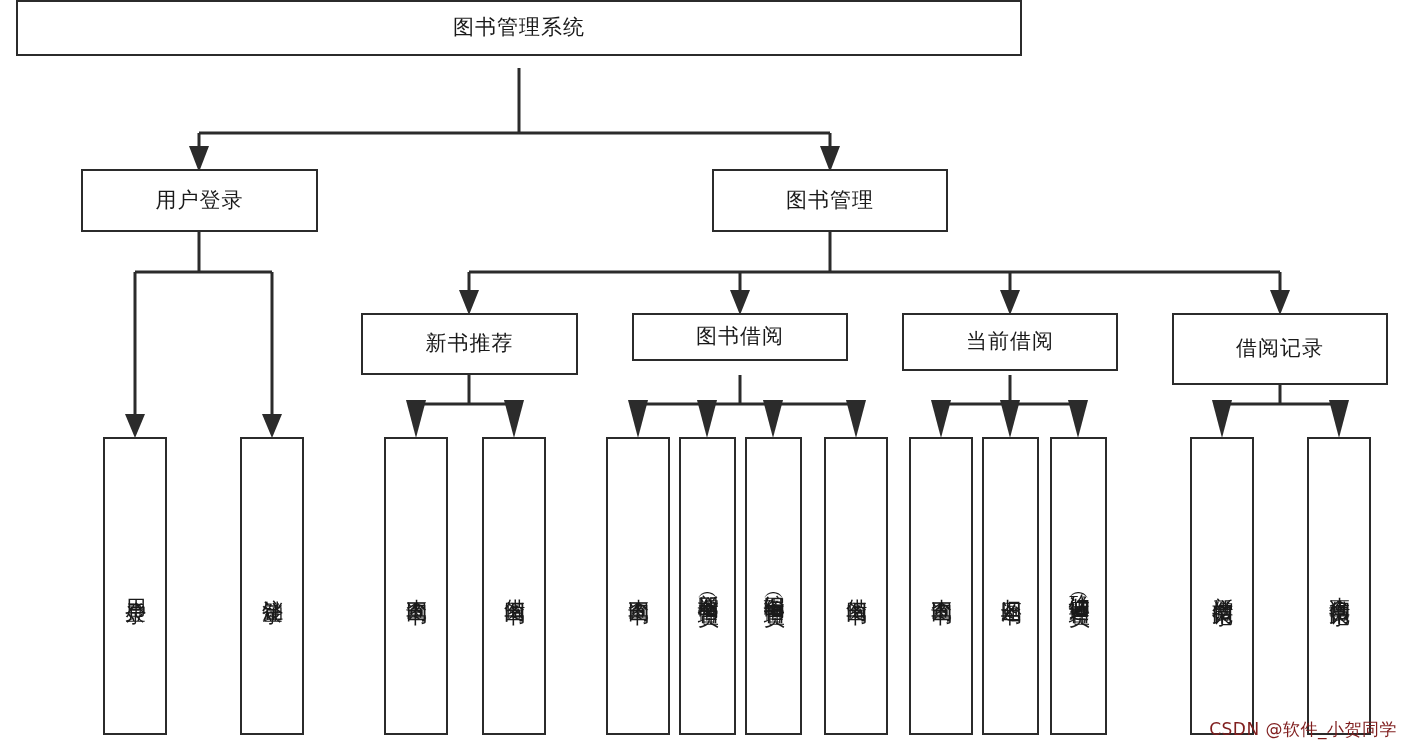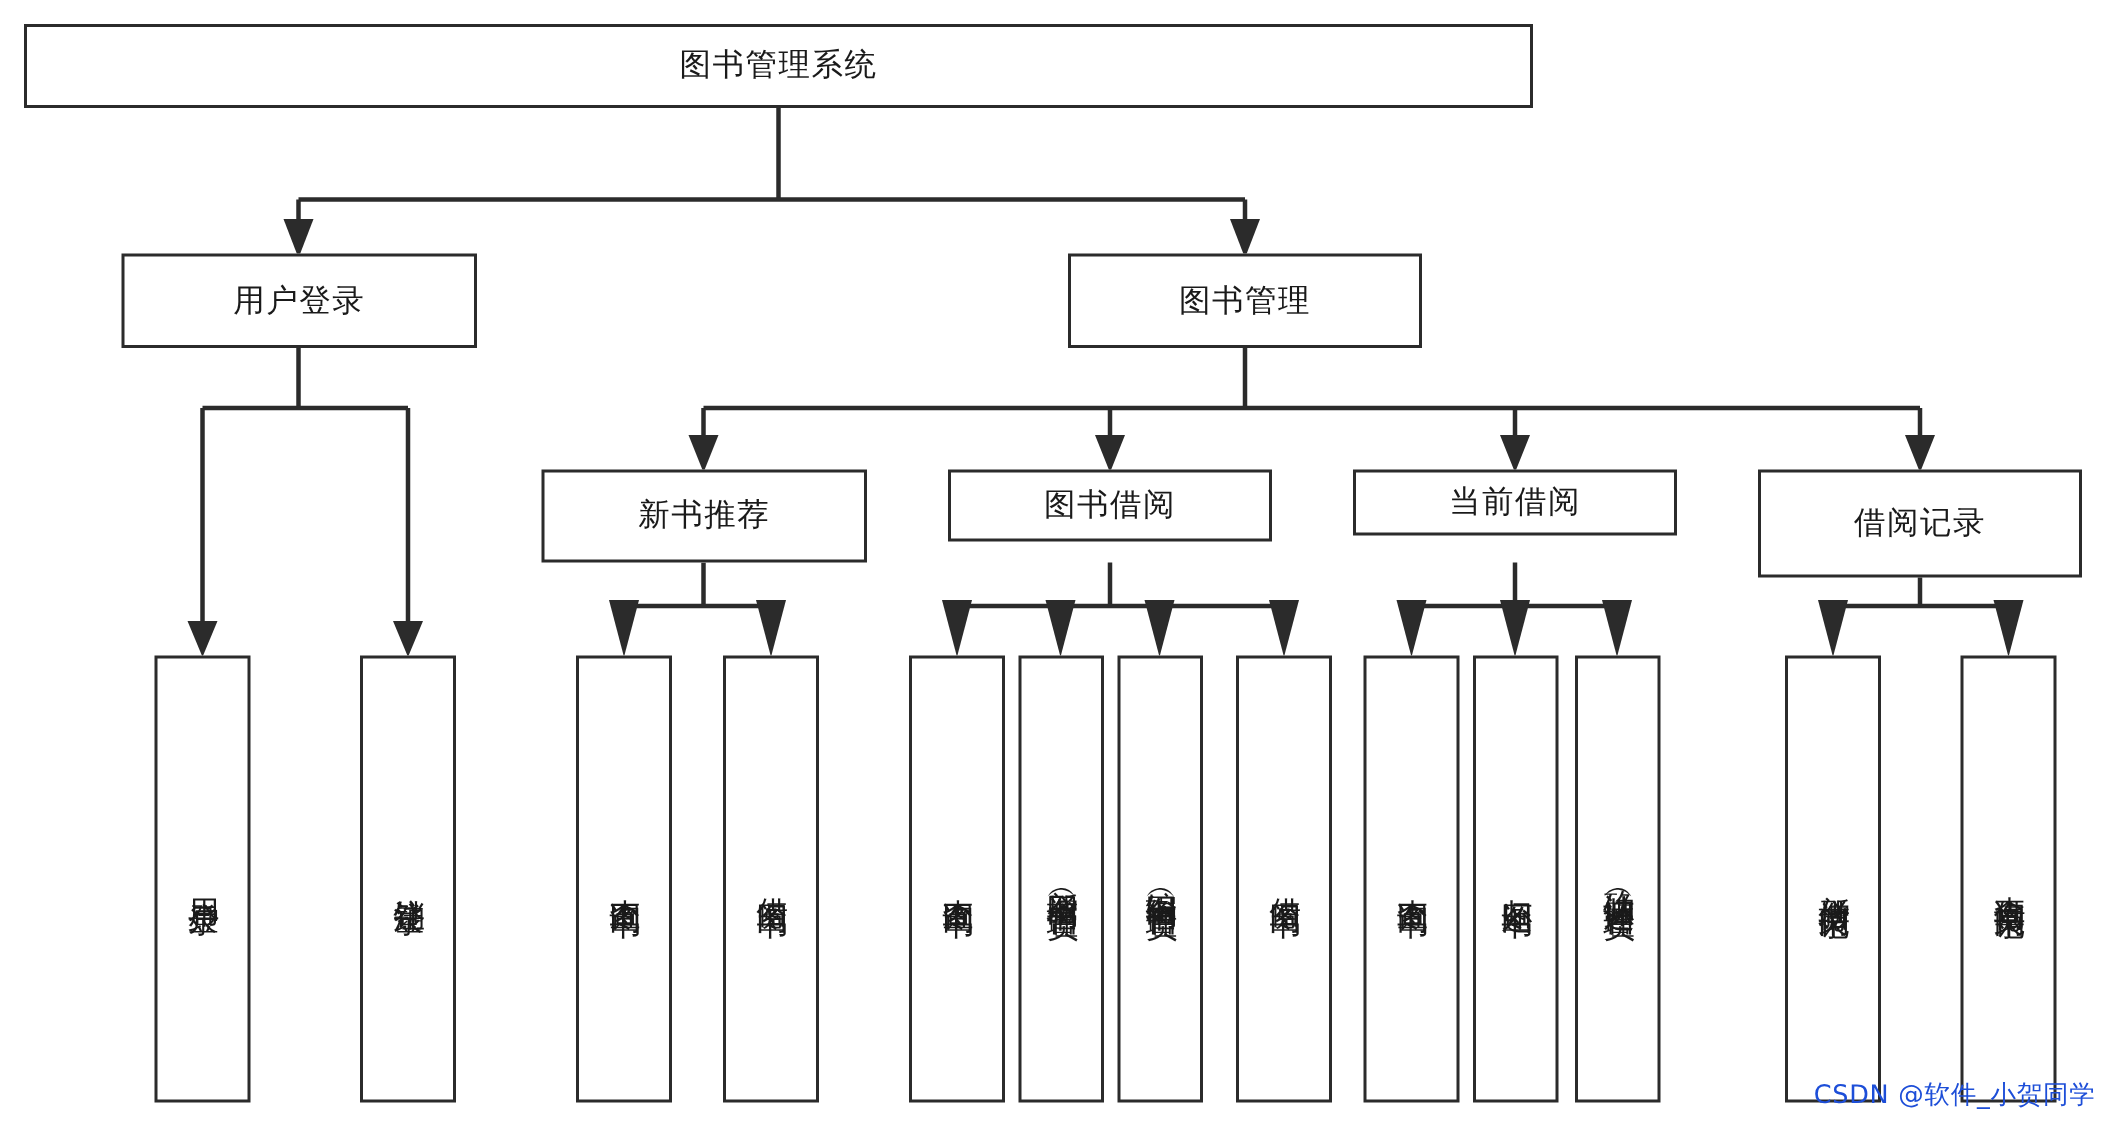--- a/index.html
+++ b/index.html
@@ -54,21 +54,21 @@
     padding-top: 4px;
     padding-bottom: 4px;
     text-align: center;
     white-space: nowrap;
   }
   #watermark {
     position: absolute;
     right: 8px;
     bottom: 6px;
     font-size: 17px;
-    color: #1d4ed8;
+    color: #7f1d1d;
     letter-spacing: 0.5px;
     white-space: nowrap;
     pointer-events: none;
   }
 </style>
 </head>
 <body>
 
 <div id="diagram-root">
 
@@ -146,31 +146,31 @@
 
       <polygon points="931,400 951,400 941,438"></polygon>
       <polygon points="1000,400 1020,400 1010,438"></polygon>
       <polygon points="1068,400 1088,400 1078,438"></polygon>
 
       <polygon points="1212,400 1232,400 1222,438"></polygon>
       <polygon points="1329,400 1349,400 1339,438"></polygon>
     </g>
   </svg>
 
-  <div class="node node-h node-root" style="left:16px; top:16px; width:1006px; height:56px;">图书管理系统</div>
+  <div class="node node-h node-root" style="left:16px; top:0; width:1006px; height:56px;">图书管理系统</div>
 
   <div class="node node-h" style="left:81px; top:169px; width:237px; height:63px;">用户登录</div>
 
   <div class="node node-h" style="left:712px; top:169px; width:236px; height:63px;">图书管理</div>
 
   <div class="node node-h" style="left:361px; top:313px; width:217px; height:62px;">新书推荐</div>
 
   <div class="node node-h" style="left:632px; top:313px; width:216px; height:48px;">图书借阅</div>
 
-  <div class="node node-h" style="left:902px; top:313px; width:216px; height:44px;text-align:right;">当前借阅</div>
+  <div class="node node-h" style="left:902px; top:313px; width:216px; height:58px;text-align:right;">当前借阅</div>
 
   <div class="node node-h" style="left:1172px; top:313px; width:216px; height:72px;">借阅记录</div>
 
   <div class="node node-v" style="left:103px; top:437px; width:64px; height:298px;">用户登录</div>
 
   <div class="node node-v" style="left:240px; top:437px; width:64px; height:298px;">注销登录</div>
 
   <div class="node node-v" style="left:384px; top:437px; width:64px; height:298px;">查询图书</div>
 
   <div class="node node-v" style="left:482px; top:437px; width:64px; height:298px;">借阅图书</div>

